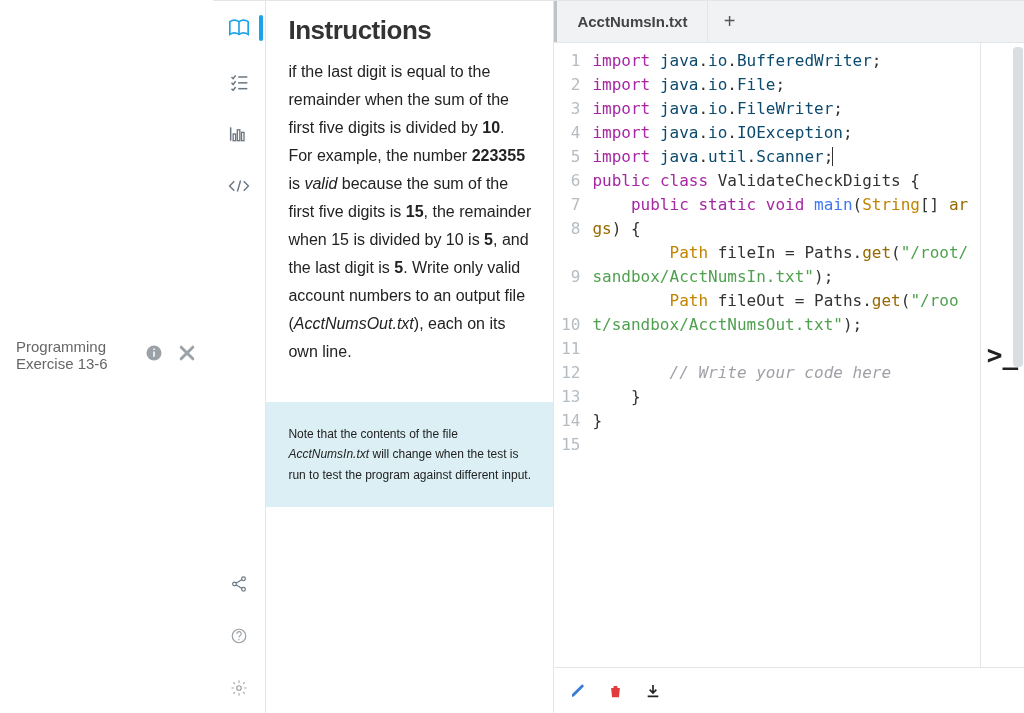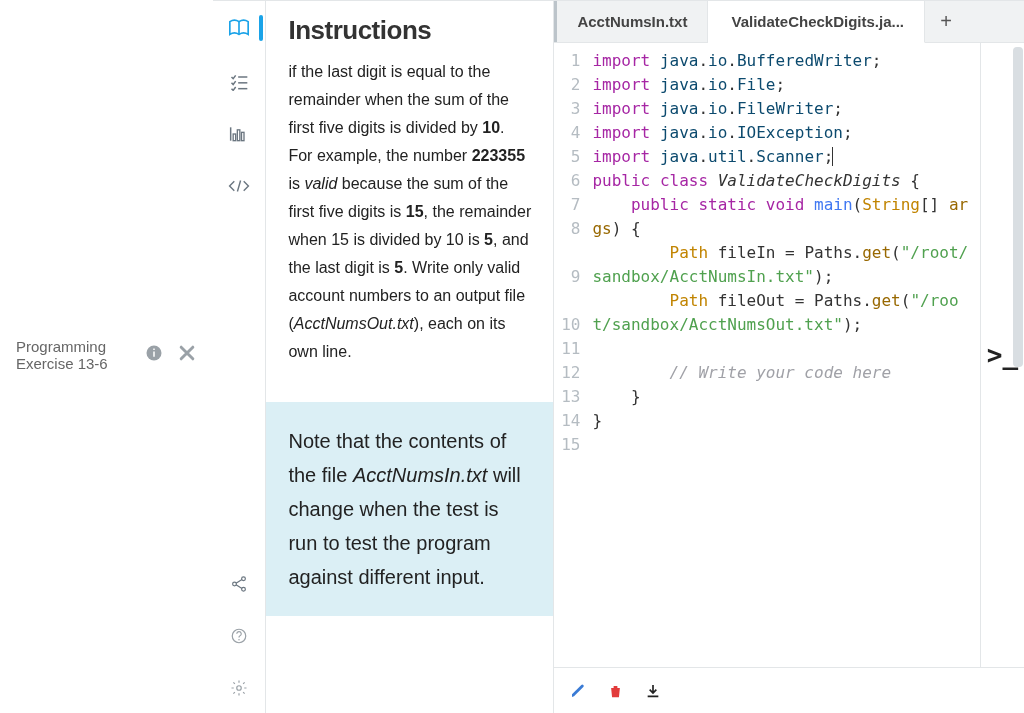--- a/index.html
+++ b/index.html
@@ -12,38 +12,38 @@
   .navrail { width: 52px; border-top: 1px solid #e3e6e8; display: flex; flex-direction: column; align-items: center; padding-top: 14px; gap: 30px; background: #fff; }
   .navrail .spacer { flex: 1; }
   .navrail .rail-icon { width: 22px; height: 22px; display:flex; align-items:center; justify-content:center; color:#6b7680; cursor:pointer; }
   .rail-icon.active { color: #1aa3e8; }
   .rail-sep { width: 4px; height: 26px; background: #1aa3e8; border-radius: 2px; position: absolute; }
   .rail-item-wrap { position: relative; width: 100%; display:flex; justify-content:center; height:26px; align-items:center;}
   .left-pane { width: 288px; border-top: 1px solid #e3e6e8; border-left: 1px solid #e3e6e8; display:flex; flex-direction:column; background:#fff; }
   .instructions-header { font-size: 26px; font-weight: 800; padding: 14px 22px 12px 22px; letter-spacing: -0.5px; }
   .instructions-body { padding: 0 22px 8px 22px; font-size: 16px; line-height: 1.75; color:#222; flex:1; overflow:hidden; }
   .instructions-body p { margin-bottom: 0; }
-  .note-box { background:#dbeff5; padding: 22px; font-size:20px; line-height:1.7; color:#222; margin-top: 36px; margin-left:-22px; margin-right:-22px; }
+  .note-box { background:#dbeff5; padding: 22px; font-size:12px; line-height:1.7; color:#222; margin-top: 36px; margin-left:-22px; margin-right:-22px; }
   .right-pane { flex: 1; border-top: 1px solid #e3e6e8; border-left: 1px solid #e3e6e8; display:flex; flex-direction:column; min-width:0; }
   .tabs { display:flex; align-items:stretch; background:#f0f2f3; border-bottom:1px solid #e3e6e8; height:42px; }
   .tab { padding: 0 20px; display:flex; align-items:center; font-size:15px; color:#444; border-right:1px solid #e3e6e8; cursor:pointer; background:#f0f2f3; border-left:3px solid transparent;}
   .tab.active { background:#fff; border-bottom:1px solid #fff; margin-bottom:-1px; font-weight:600; }
   .tab.inactive { border-left:3px solid #bcc4ca; font-weight:600; }
   .tab-add { width: 42px; display:flex; align-items:center; justify-content:center; color:#555; cursor:pointer; font-size:20px; }
   .editor-wrap { flex:1; position:relative; display:flex; min-height:0; }
   .editor { flex:1; display:flex; font-family: "Menlo","Consolas","Monaco",monospace; font-size: 16px; line-height: 24px; overflow:hidden; }
   .gutter { width: 34px; text-align:right; color:#b5bcc2; padding: 6px 8px 6px 0; user-select:none; background:#fff; }
   .gutter div { height:24px; }
   .code { flex:1; padding:6px 4px; white-space: pre-wrap; word-break: break-all; }
   .code-line { min-height:24px; }
   .cursor { border-right: 1px solid #333; margin-left:-1px; }
   .tok-kw { color:#a626a4; }
   .tok-type { color:#c18401; }
   .tok-pkg { color:#0c4a6e; }
-  .tok-cls { color:#333;font-style:italic; }
+  .tok-cls { color:#333; }
   .tok-fn { color:#4078f2; }
   .tok-str { color:#50a14f; }
   .tok-cm { color:#a0a1a7;font-style:italic; }
   .tok-plain { color:#333; }
   .tok-name { color:#986801; }
   .editor-scroll { position:absolute; right:0; top:0; width:10px; height:100%; }
   .scroll-thumb { position:absolute; right:1px; top:4px; width:10px; height:320px; background:#d9dee2; border-radius:4px; }
   .term-handle { width:44px; display:flex; align-items:center; justify-content:center; border-left:1px solid #e3e6e8; background:#fff; cursor:pointer; }
   .term-handle-inner { font-family: monospace; font-size:26px; color:#222; font-weight:600;}
   .bottom-toolbar { height:46px; border-top:1px solid #e3e6e8; display:flex; align-items:center; padding:0 16px; gap:22px; }
@@ -136,21 +136,20 @@
       <div class="instructions-header">Instructions</div>
       <div class="instructions-body">
         <p id="instr-text">if the last digit is equal to the remainder when the sum of the first five digits is divided by <b>10</b>. For example, the number <b>223355</b> is <i>valid</i> because the sum of the first five digits is <b>15</b>, the remainder when 15 is divided by 10 is <b>5</b>, and the last digit is <b>5</b>. Write only valid account numbers to an output file (<i>AcctNumsOut.txt</i>), each on its own line.</p>
         <div class="note-box" id="instr-note">Note that the contents of the file <i>AcctNumsIn.txt</i> will change when the test is run to test the program against different input.</div>
       </div>
     </div>
 
     <div class="right-pane">
       <div class="tabs">
         <div class="tab inactive">AcctNumsIn.txt</div>
-        <div class="tab active">ValidateCheckDigits.ja...</div>
         <div class="tab-add">+</div>
       </div>
 
       <div class="editor-wrap">
         <div class="editor">
           <div class="gutter" id="gutter">
               <div>1</div>
               <div>2</div>
               <div>3</div>
               <div>4</div>

